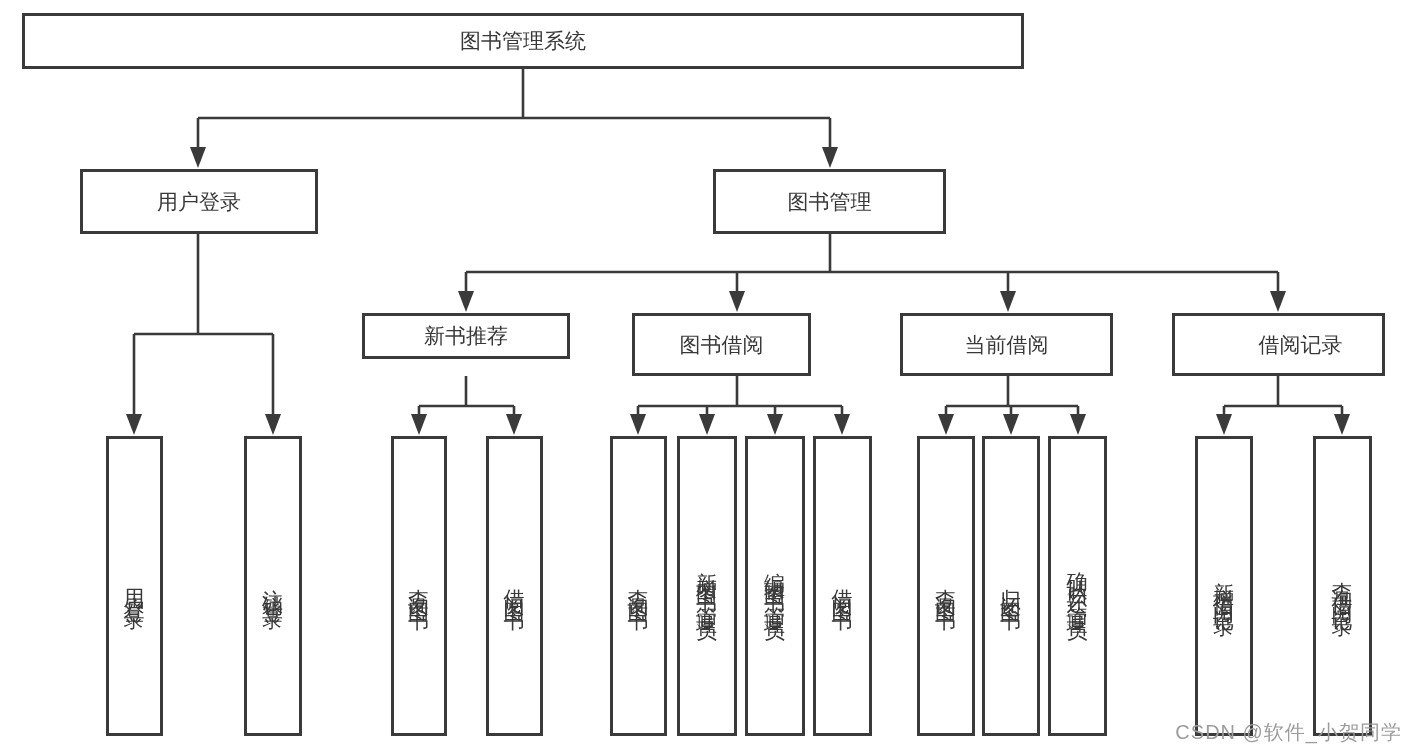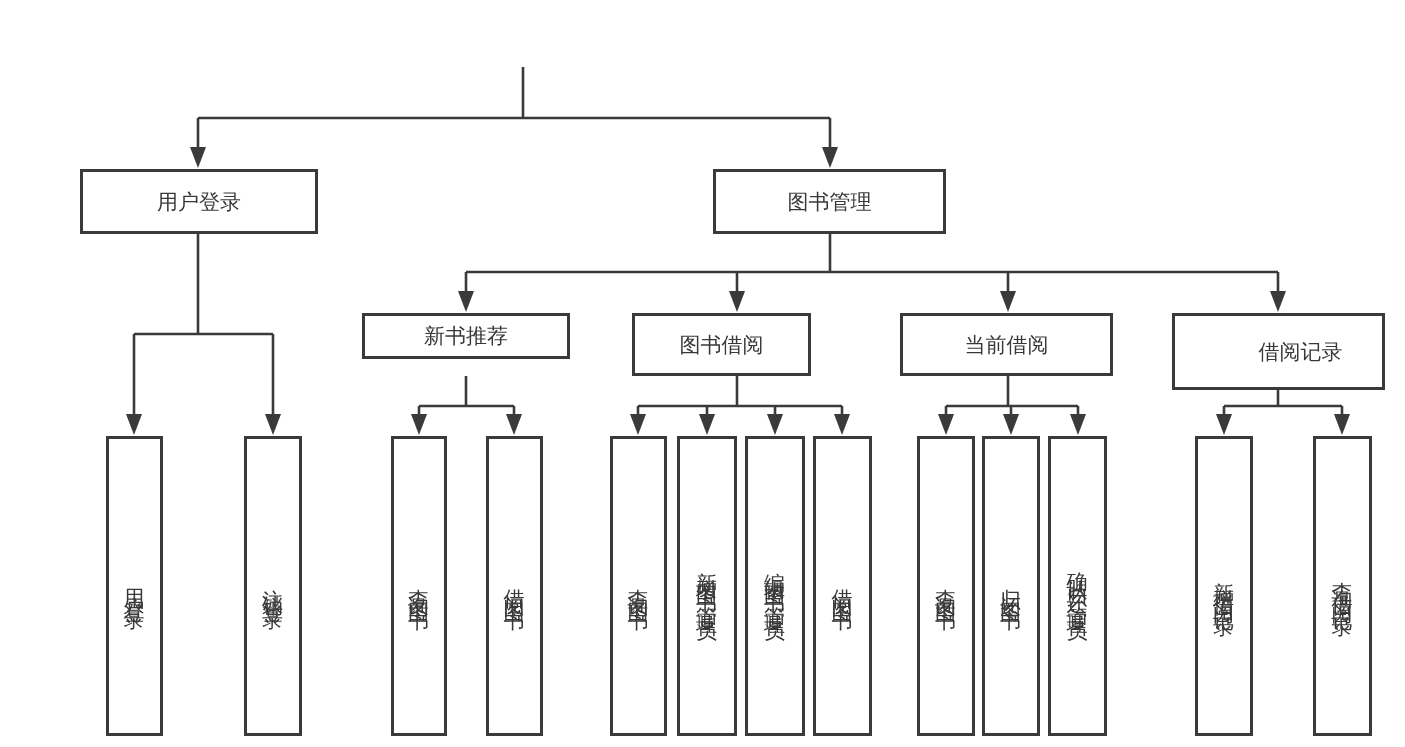--- a/index.html
+++ b/index.html
@@ -93,38 +93,41 @@
       <line x1="1011" y1="406" x2="1011" y2="419" stroke="#3a3a3a" stroke-width="2.6"></line>
       <polygon points="1003,414 1019,414 1011,435" fill="#3a3a3a"></polygon>
       <line x1="1078" y1="406" x2="1078" y2="419" stroke="#3a3a3a" stroke-width="2.6"></line>
       <polygon points="1070,414 1086,414 1078,435" fill="#3a3a3a"></polygon>
       <line x1="1224" y1="406" x2="1224" y2="419" stroke="#3a3a3a" stroke-width="2.6"></line>
       <polygon points="1216,414 1232,414 1224,435" fill="#3a3a3a"></polygon>
       <line x1="1342" y1="406" x2="1342" y2="419" stroke="#3a3a3a" stroke-width="2.6"></line>
       <polygon points="1334,414 1350,414 1342,435" fill="#3a3a3a"></polygon>
     </svg>
 
+  <div class="node" style="left:22px; top:13px; width:1002px; height:56px;">
+    <span>图书管理系统</span>
+  </div>
 
   <div class="node" style="left:80px; top:169px; width:238px; height:65px;">
     <span>用户登录</span>
   </div>
   <div class="node" style="left:713px; top:169px; width:233px; height:65px;">
     <span>图书管理</span>
   </div>
 
   <div class="node" style="left:362px; top:313px; width:208px; height:46px;">
     <span>新书推荐</span>
   </div>
   <div class="node" style="left:632px; top:313px; width:179px; height:63px;">
     <span>图书借阅</span>
   </div>
   <div class="node" style="left:900px; top:313px; width:213px; height:63px;">
     <span>当前借阅</span>
   </div>
-  <div class="node" style="left:1172px; top:313px; width:213px; height:77px;padding-left:44px;">
+  <div class="node" style="left:1172px; top:313px; width:213px; height:63px;padding-left:44px;">
     <span>借阅记录</span>
   </div>
 
   <div class="node vnode" style="left:106px; top:436px; width:57px; height:300px;">
     <span>用户登录</span>
   </div>
   <div class="node vnode" style="left:244px; top:436px; width:58px; height:300px;">
     <span>注销登录</span>
   </div>
 
@@ -158,13 +161,14 @@
     <span>确认归还（管理员）</span>
   </div>
 
   <div class="node vnode" style="left:1195px; top:436px; width:58px; height:300px;">
     <span>新增借阅记录</span>
   </div>
   <div class="node vnode" style="left:1313px; top:436px; width:59px; height:300px;">
     <span>查询借阅记录</span>
   </div>
 
+  <div class="watermark">CSDN @软件_小贺同学</div>
 </div>
 
 </body></html>

